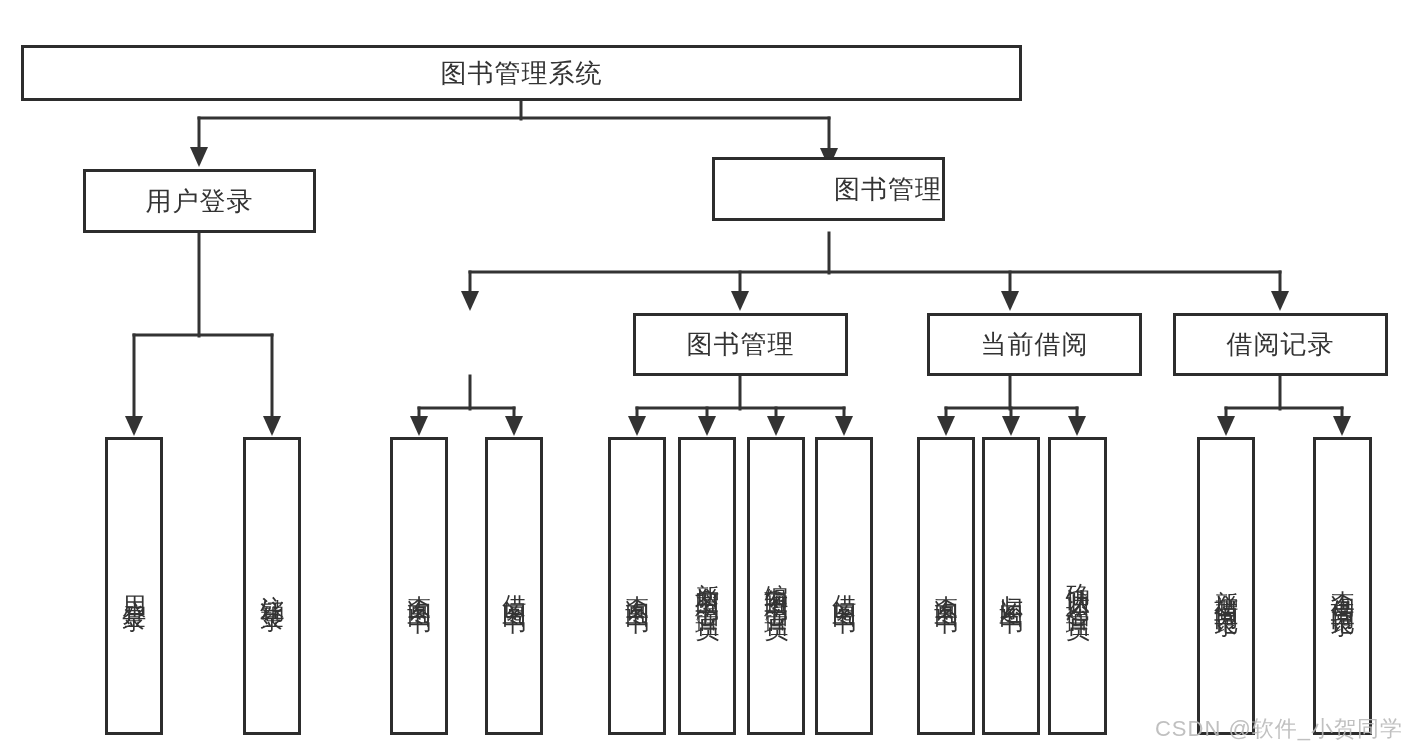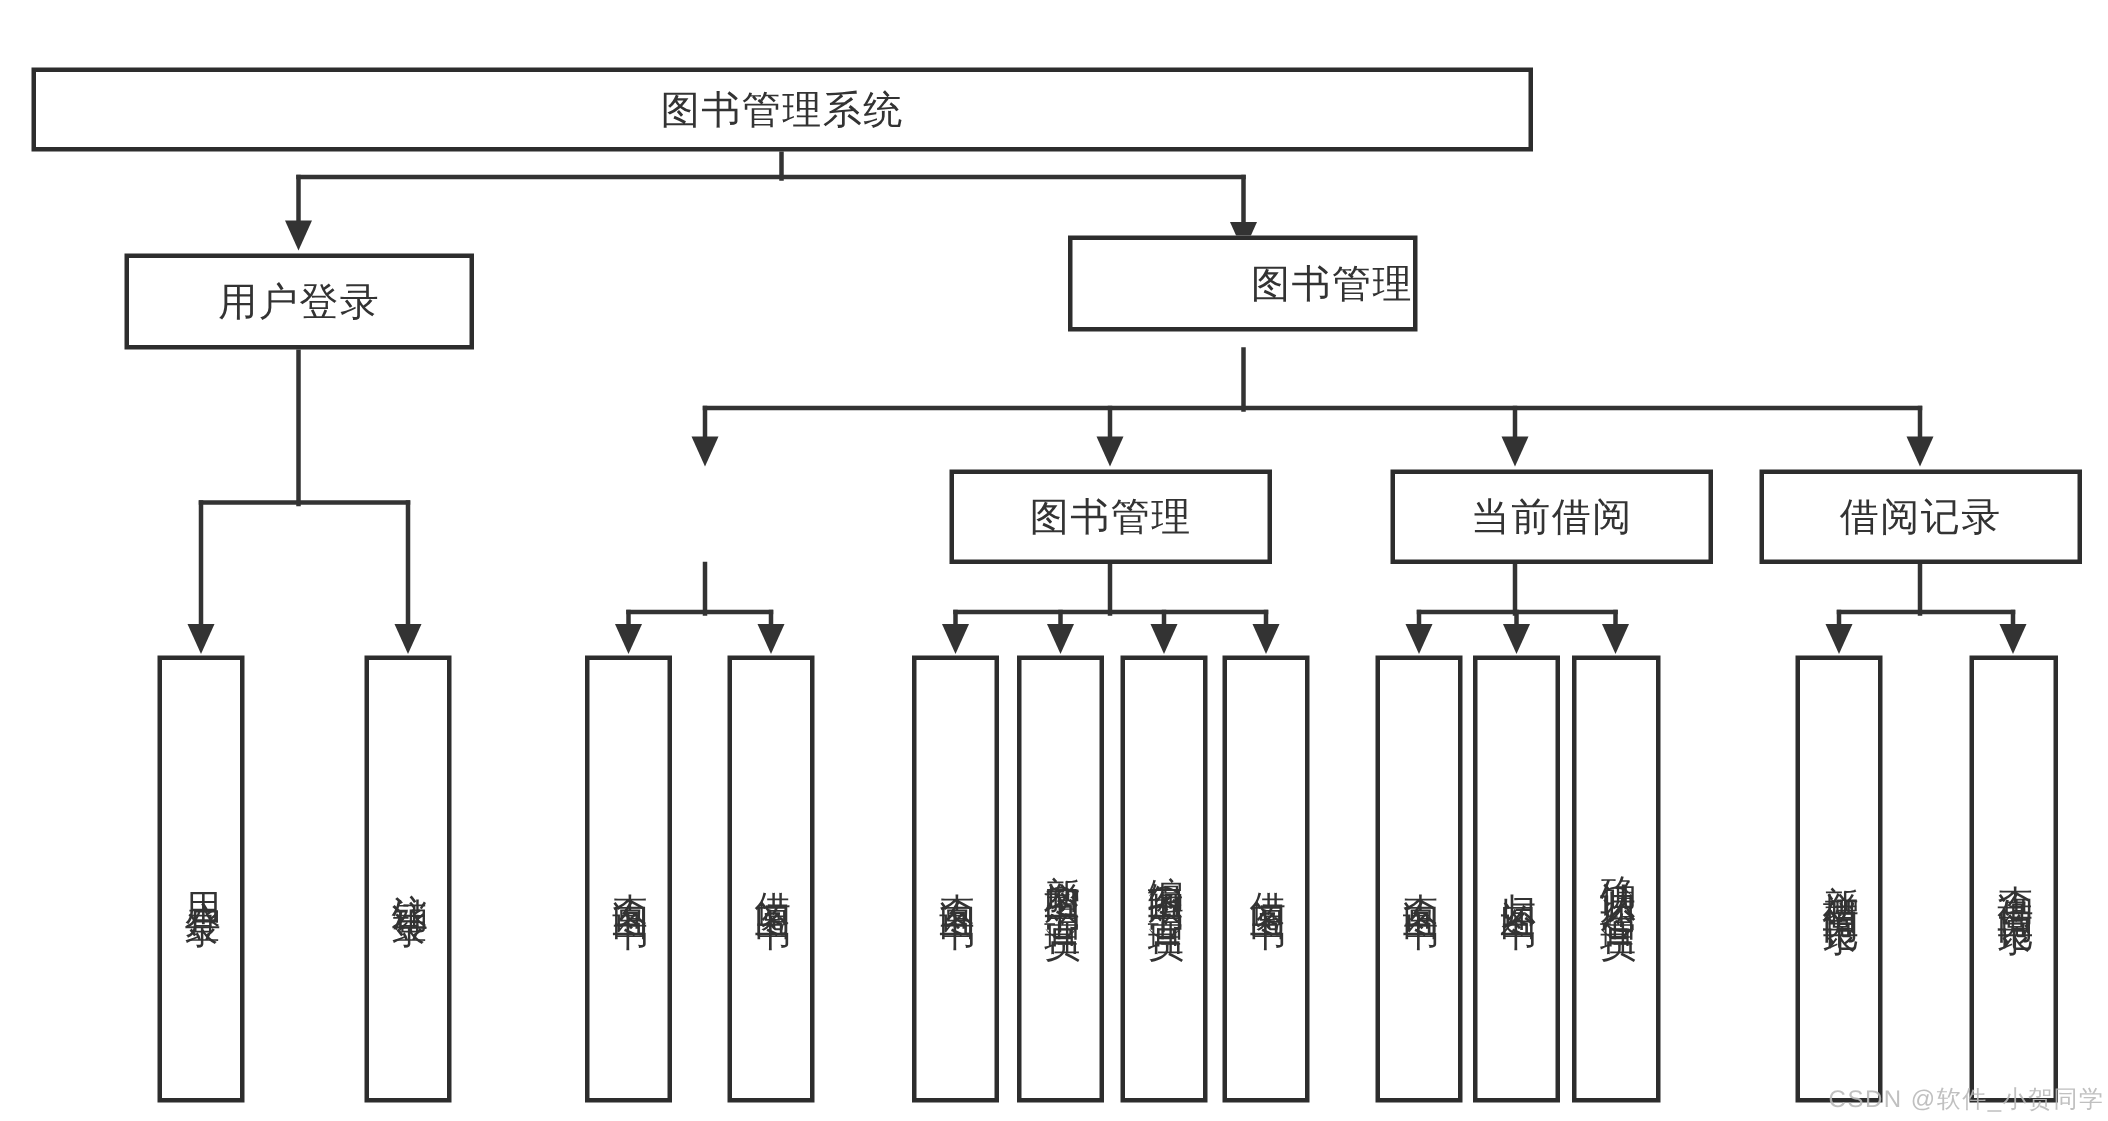--- a/index.html
+++ b/index.html
@@ -40,21 +40,21 @@
     text-orientation: mixed;
     font-size: 24px;
     line-height: 1.1;
     letter-spacing: 5px;
     white-space: nowrap;
   }
   #watermark {
     position: absolute;
     right: 2px;
     bottom: 3px;
-    font-size: 16px;
+    font-size: 22px;
     letter-spacing: 1px;
     color: rgba(185, 185, 185, 0.9);
     white-space: nowrap;
     z-index: 5;
   }
 </style>
 </head>
 <body>
 
 <div id="canvas">

